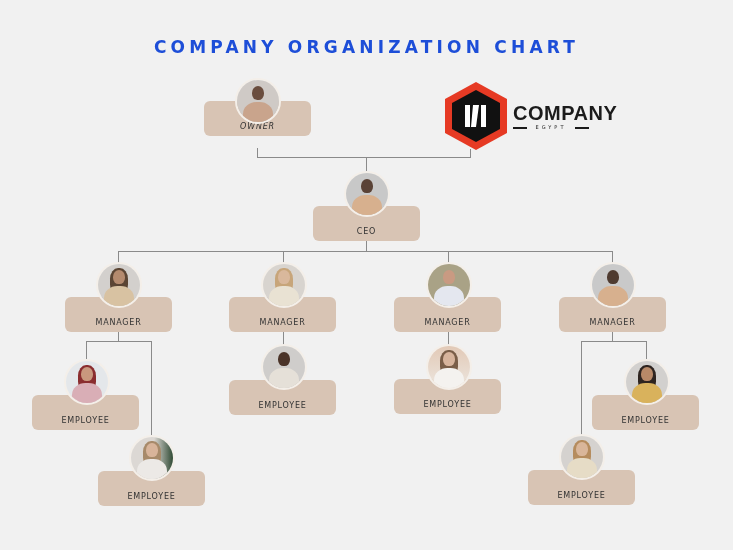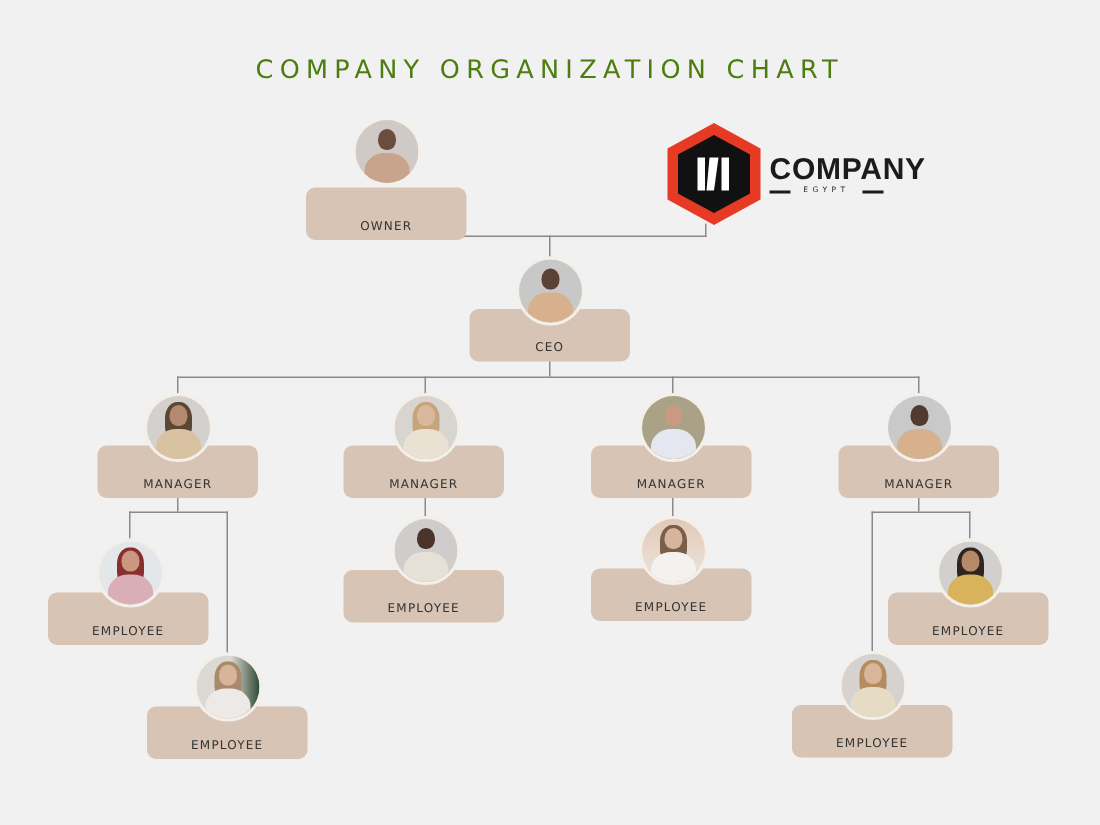--- a/index.html
+++ b/index.html
@@ -1,17 +1,17 @@
 <!DOCTYPE html>
 <html><head>
 <meta charset="utf-8">
 <style>
   html, body { margin:0; padding:0; }
   body { width:733px; height:550px; background:#f1f1f1; position:relative; overflow:hidden; font-family:"Liberation Sans", sans-serif; }
-  .title { position:absolute; left:0; top:37px; width:733px; text-align:center; font-size:17px; letter-spacing:4.2px; color:#4d7c0f; font-family:"DejaVu Sans", sans-serif; font-weight:normal; }
+  .title { position:absolute; left:0; top:37px; width:733px; text-align:center; font-size:17px; letter-spacing:4.2px; color:#1d4ed8; font-family:"DejaVu Sans", sans-serif; font-weight:bold; }
   .line { position:absolute; background:#8a8a8a; }
   .box { position:absolute; width:107px; height:35px; background:#d8c4b4; border-radius:6px; }
   .box .lbl { position:absolute; left:0; right:0; bottom:5px; text-align:center; font-size:8px; letter-spacing:0.8px; color:#333; font-family:"DejaVu Sans", sans-serif; }
   .avatar { position:absolute; width:42px; height:42px; border-radius:50%; border:2px solid #f4efe9; overflow:hidden; box-sizing:content-box; }
   .avatar .bg { position:absolute; inset:0; }
   .avatar .head { position:absolute; left:15px; top:6px; width:12px; height:14px; border-radius:50% 50% 45% 45%; }
   .avatar .hair { position:absolute; left:12px; top:4px; width:18px; height:24px; border-radius:45% 45% 30% 30%; }
   .avatar .body { position:absolute; left:6px; top:22px; width:30px; height:26px; border-radius:45% 45% 0 0; }
   .logo { position:absolute; left:443px; top:81px; }
   .eagles { position:absolute; left:513px; top:102px; font-size:20px; font-weight:bold; color:#1b1b1b; font-family:"Liberation Sans", sans-serif; letter-spacing:0.5px; }
@@ -54,21 +54,21 @@
 
 <div class="line" style="left:283px;top:332px;width:1px;height:13px;"></div>
 
 <div class="line" style="left:448px;top:332px;width:1px;height:13px;"></div>
 
 <div class="line" style="left:612px;top:332px;width:1px;height:9px;"></div>
 <div class="line" style="left:581px;top:341px;width:66px;height:1px;"></div>
 <div class="line" style="left:646px;top:341px;width:1px;height:18px;"></div>
 <div class="line" style="left:581px;top:341px;width:1px;height:94px;"></div>
 
-<div class="box" style="left:204px;top:125px;">
+<div class="box" style="left:204px;top:101px;font-style:italic;">
   <span class="lbl">OWNER</span>
 </div>
 <div class="avatar" style="left:235px;top:78px;">
   <div class="bg" style="background:#cfcac6;"></div>
   <div class="head" style="background:#6a4d3e;"></div>
   <div class="body" style="background:#c9a48c;"></div>
 </div>
 
 <div class="box" style="left:313px;top:206px;">
   <span class="lbl">CEO</span>

